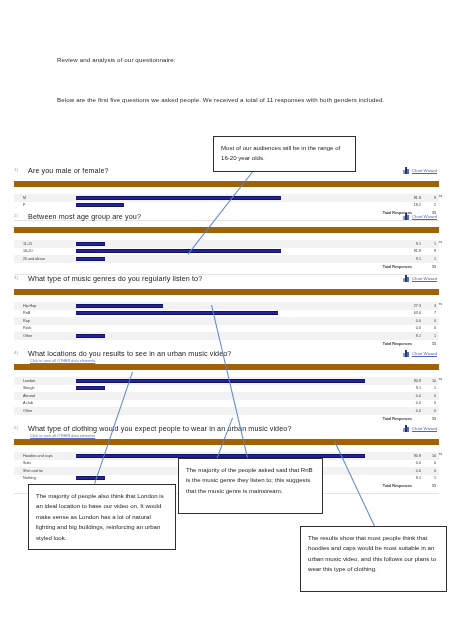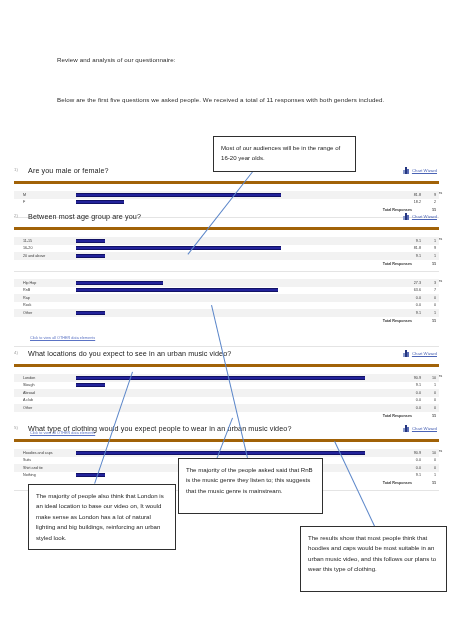--- a/index.html
+++ b/index.html
@@ -40,21 +40,21 @@
   
   .survey {
     position: absolute;
     left: 14px;
     width: 425px;
   }
 
   .q-head {
     position: relative;
     height: 17px;
-    border-bottom: 3px solid #a16207;
+    border-bottom: 6px solid #a16207;
     text-align: right;
   }
   .q-num {
     position: absolute;
     left: 0px; top: 3px;
     font-size: 4.4px;
     color: #9a9a9a;
   }
   .q-text {
     position: absolute;
@@ -308,20 +308,32 @@
             </div>
           </div>
           <div class="total">
             <span class="t-lbl">Total Responses</span>
             <span class="t-val">11</span>
           </div>
         </div>
         <div class="q-rule"></div>
       </div>
       <div class="survey" style="top: 272px;">
+        <div class="q-head">
+          <div class="q-num">3)</div>
+          <div class="q-text">What type of music genres do you regularly listen to?</div>
+          <div class="wizard">
+            <span class="wiz-icon">
+              <i></i>
+              <i></i>
+              <i></i>
+            </span>
+            <span class="wiz-label">Chart Wizard</span>
+          </div>
+        </div>
         <div class="res"><div class="res-hdr">
             <span class="c-pct">Percentage</span>
             <span class="c-resp">Responses</span>
           </div><div class="rows">
             <div class="row odd">
               <div class="r-label">Hip Hop</div>
               <div class="r-track">
                 <div class="r-bar" style="width: 27%; background: rgb(35, 35, 155);"></div>
               </div>
               <div class="r-pct">27.3</div>
@@ -357,21 +369,21 @@
             </div>
           </div><div class="total">
             <span class="t-lbl">Total Responses</span>
             <span class="t-val">11</span>
           </div><a class="other-link">Click to view all OTHER data elements</a></div>
         <div class="q-rule"></div>
       </div>
       <div class="survey" style="top: 347px;">
         <div class="q-head">
           <div class="q-num">4)</div>
-          <div class="q-text">What locations do you expect to see in an urban music video?</div>
+          <div class="q-text">What locations do you results to see in an urban music video?</div>
           <div class="wizard">
             <span class="wiz-icon">
               <i></i>
               <i></i>
               <i></i>
             </span>
             <span class="wiz-label">Chart Wizard</span>
           </div>
         </div>
         <div class="res"><div class="res-hdr">

